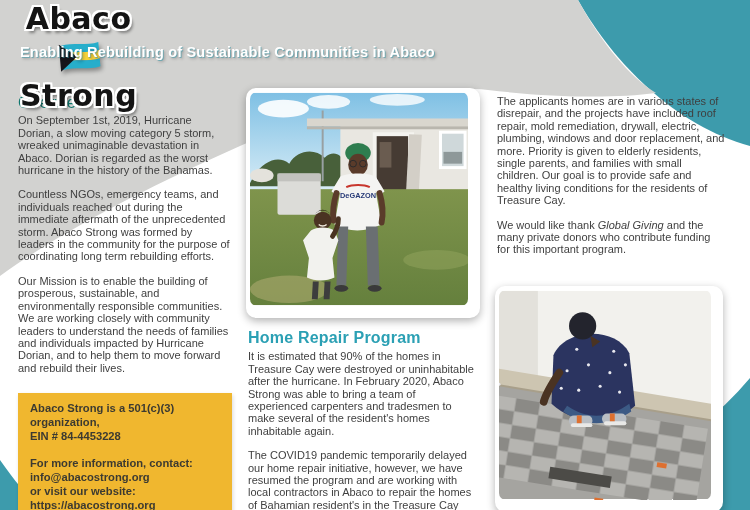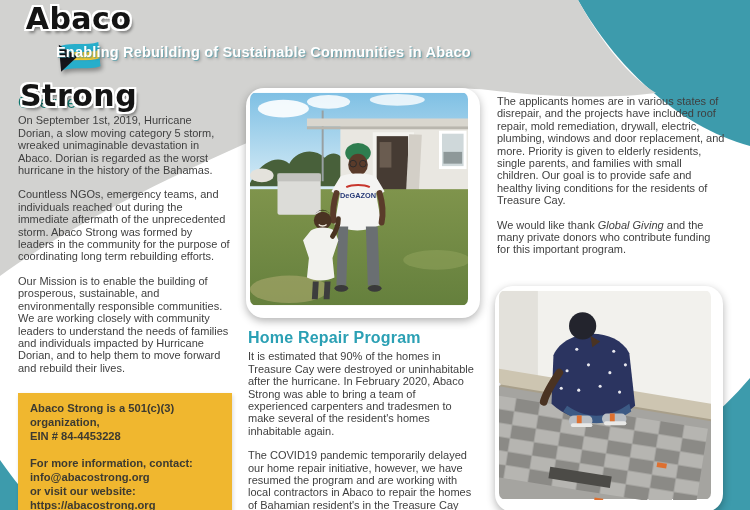--- a/index.html
+++ b/index.html
@@ -7,41 +7,41 @@
   #page{position:relative;width:750px;height:510px;overflow:hidden;background:#ffffff;}
   #bg{position:absolute;left:0;top:0;width:750px;height:510px;}
 
   
   .title-row{position:absolute;left:20px;top:1px;display:flex;align-items:center;gap:4px;z-index:5;flex-direction:column;}
   .title-word{font-family:"DejaVu Sans",sans-serif;font-weight:900;font-size:30px;color:#141414;
     letter-spacing:.5px;
     text-shadow:-2px -2px 0 #fff,2px -2px 0 #fff,-2px 2px 0 #fff,2px 2px 0 #fff,0 -2px 0 #fff,0 2px 0 #fff,-2px 0 0 #fff,2px 0 0 #fff,3px 4px 3px rgba(0,0,0,.4);}
   .flag{width:44px;height:34px;margin:0 2px;filter:drop-shadow(2px 3px 2px rgba(0,0,0,.35));}
   .subtitle{position:absolute;left:20px;top:44px;z-index:5;font-weight:bold;font-size:14.5px;color:#ffffff;
-    letter-spacing:.2px;text-shadow:1px 1px 0 rgba(61,155,172,.55),2px 2px 3px rgba(0,0,0,.25);margin-left:36px;}
+    letter-spacing:.2px;text-shadow:1px 1px 0 rgba(61,155,172,.55),2px 2px 3px rgba(0,0,0,.25);}
 
   
   .col{position:absolute;font-size:11px;line-height:12.4px;color:#3f3f3f;z-index:4;}
   #col-left{left:18px;top:96px;width:218px;}
   #col-mid{left:248px;top:88px;width:236px;}
   #col-right{left:497px;top:95px;width:234px;}
   .h-teal{font-size:16.5px;font-weight:normal;color:#0f766e;margin:0 0 6px 0;letter-spacing:.2px;}
   .h-teal2{font-size:16px;font-weight:bold;color:#2ba0b4;margin:10px 0 6px 0;letter-spacing:.2px;}
   .para{margin:0 6px 12px 0;}
   .italic{font-style:italic;}
 
   
   #contact-box{position:absolute;left:18px;top:393px;width:214px;height:126px;background:#f0b72f;
     z-index:6;padding:8px 12px;box-sizing:border-box;font-size:11.2px;line-height:14.2px;
     font-weight:bold;color:#3c3a31;box-shadow:1px 2px 4px rgba(0,0,0,.15);}
   #contact-box .blk{margin:0 0 12px 0;}
   #contact-box .blk:last-child{margin:0;}
 
   
-  .photo-frame{position:absolute;background:#fff;border-radius:18px;padding:4px;z-index:5;
+  .photo-frame{position:absolute;background:#fff;border-radius:10px;padding:4px;z-index:5;
     box-shadow:0 3px 8px rgba(0,0,0,.3);}
   #family-photo-frame{left:246px;top:88px;width:226px;height:222px;}
   #repair-photo-frame{left:495px;top:286px;width:220px;height:218px;}
   .photo-frame svg{display:block;border-radius:7px;}
 </style>
 </head>
 <body>
 <div id="page">
 
 <svg id="bg" viewBox="0 0 750 510" xmlns="http://www.w3.org/2000/svg">

